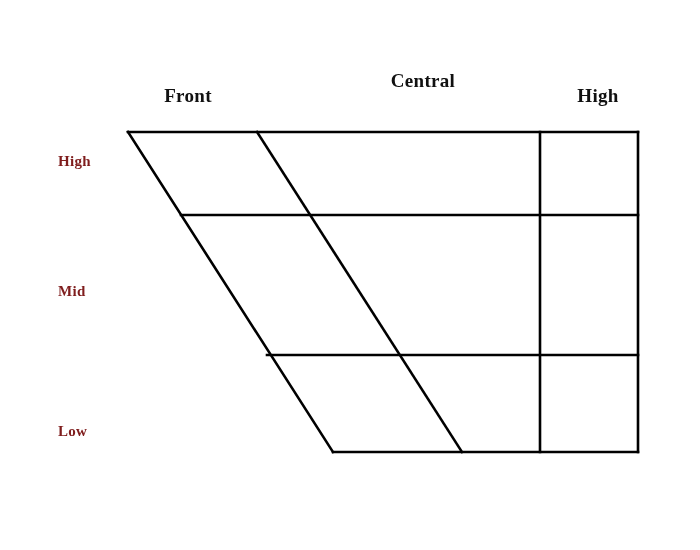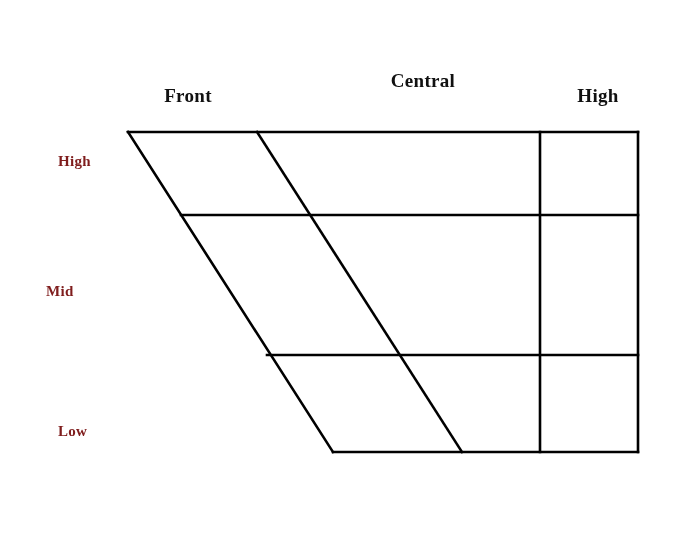--- a/index.html
+++ b/index.html
@@ -46,21 +46,21 @@
     left: 0;
     top: 0;
     width: 700px;
     height: 550px;
     pointer-events: none;
   }
   #col-front  { left: 188px; top: 85px; }
   #col-central{ left: 423px; top: 70px; }
   #col-back   { left: 598px; top: 85px; }
   #row-high { left: 58px;  top: 161px; }
-  #row-mid  { left: 46px;  top: 291px; }
+  #row-mid  { left: 58px;  top: 291px; }
   #row-low  { left: 58px;  top: 431px; text-align: right; }
 </style>
 </head>
 <body>
 
 <div id="figure">
 
   <svg id="diagram-svg" viewBox="0 0 700 550">
     <g fill="none" stroke="#000000" stroke-width="2.6" stroke-linecap="square" stroke-linejoin="miter">
       <line x1="128" y1="132" x2="638" y2="132"></line>

